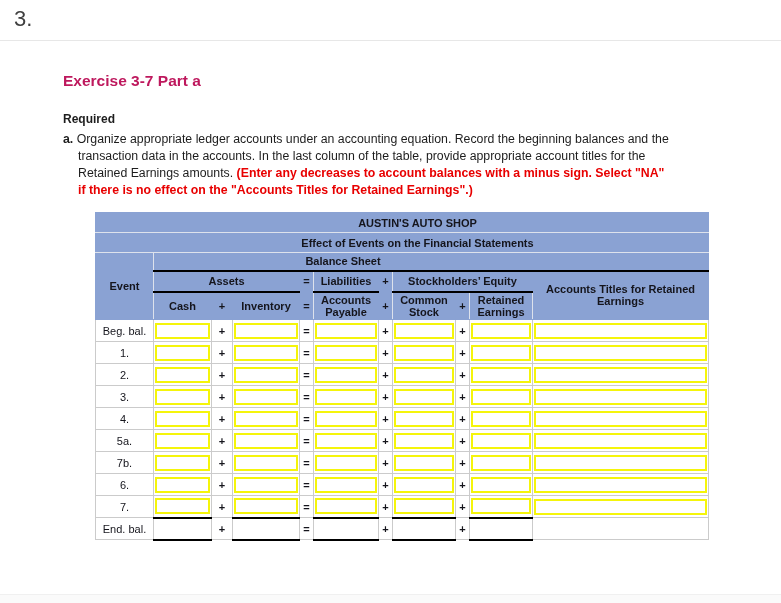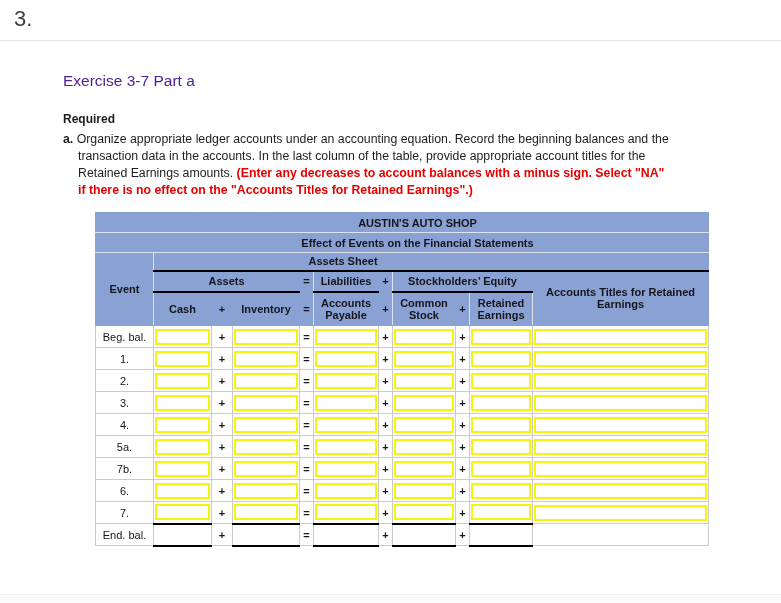--- a/index.html
+++ b/index.html
@@ -4,39 +4,39 @@
 <style>
   * { margin:0; padding:0; box-sizing:border-box; }
   html,body { width:781px; height:603px; background:#ffffff; font-family:"Liberation Sans", sans-serif; overflow:hidden; }
   .page { position:relative; width:781px; height:603px; background:#fff; }
 
   .q-number { position:absolute; left:14px; top:6px; font-size:22px; color:#3f3f3f; }
   .top-divider { position:absolute; left:0; top:40px; width:781px; height:1px; background:#e7e7e7; }
   .bottom-strip { position:absolute; left:0; bottom:0; width:781px; height:9px; background:#fafafa; border-top:1px solid #f0f0f0; }
 
   .content { position:absolute; left:63px; top:72px; width:660px; }
-  .ex-title { font-size:15.5px; font-weight:normal; color:#4c1d95; }
+  .ex-title { font-size:15.5px; font-weight:bold; color:#be185d; }
   .req-heading { margin-top:22px; font-size:12px; font-weight:bold; color:#1d1d1d; }
   .req-para { margin-top:5px; width:608px; font-size:12.3px; line-height:17px; color:#1d1d1d; padding-left:15px; text-indent:-15px; }
   .item-letter { font-weight:bold; }
   .red-note { color:#e80000; font-weight:bold; }
 
   table.acct { position:absolute; left:95px; top:212px; width:613px; border-collapse:collapse; table-layout:fixed; border:1px solid #9b9b9b; }
   table.acct td { font-size:11px; color:#15151c; vertical-align:middle; text-align:center; overflow:hidden; }
 
   
   td.hdr { background:#8aa2d3; font-weight:bold; border:1px solid #8aa2d3; }
   td.hdr-sep-b { border-bottom:1px solid #dde2ec !important;padding-left:31px; }
   td.hdr-sep-r { border-right:1px solid #dde2ec !important;margin-top:21px; }
   td.hdr-sep-l { border-left:1px solid #dde2ec !important; }
   td.black-b { border-bottom:2px solid #000 !important; }
   tr.r1 td, tr.r2 td { height:20px; }
   tr.r3 td { height:18px; }
   tr.r4 td { height:21px; }
-  tr.r5 td { height:34px; line-height:12px; }
+  tr.r5 td { height:28px; line-height:12px; }
 
   
   tr.body td { border:1px solid #cbcbcb; background:#fff; height:22px; }
   td.evt { font-size:11.5px; color:#111; }
   td.op { font-weight:bold; font-size:10.5px; }
   .ybox { height:16px; margin:1px; border:2px solid #f5f50a; background:#fff; }
   td.total { border-top:2px solid #000 !important; border-bottom:2px solid #000 !important; }
 </style>
 </head>
 <body>
@@ -68,21 +68,21 @@
 
     <tbody>
         <tr class="r1">
       <td class="hdr hdr-sep-b" colspan="11">AUSTIN'S AUTO SHOP</td>
     </tr>
     <tr class="r2">
       <td class="hdr hdr-sep-b" colspan="11">Effect of Events on the Financial Statements</td>
     </tr>
     <tr class="r3">
       <td class="hdr hdr-sep-r" rowspan="3">Event</td>
-      <td class="hdr black-b" colspan="9">Assets Sheet</td>
+      <td class="hdr black-b" colspan="9">Balance Sheet</td>
       <td class="hdr black-b"></td>
     </tr>
     <tr class="r4">
       <td class="hdr black-b" colspan="3">Assets</td>
       <td class="hdr hdr-sep-l hdr-sep-r">=</td>
       <td class="hdr black-b">Liabilities</td>
       <td class="hdr hdr-sep-l hdr-sep-r">+</td>
       <td class="hdr black-b" colspan="3">Stockholders’ Equity</td>
       <td class="hdr hdr-sep-l" rowspan="2">Accounts Titles for Retained Earnings</td>
     </tr>

